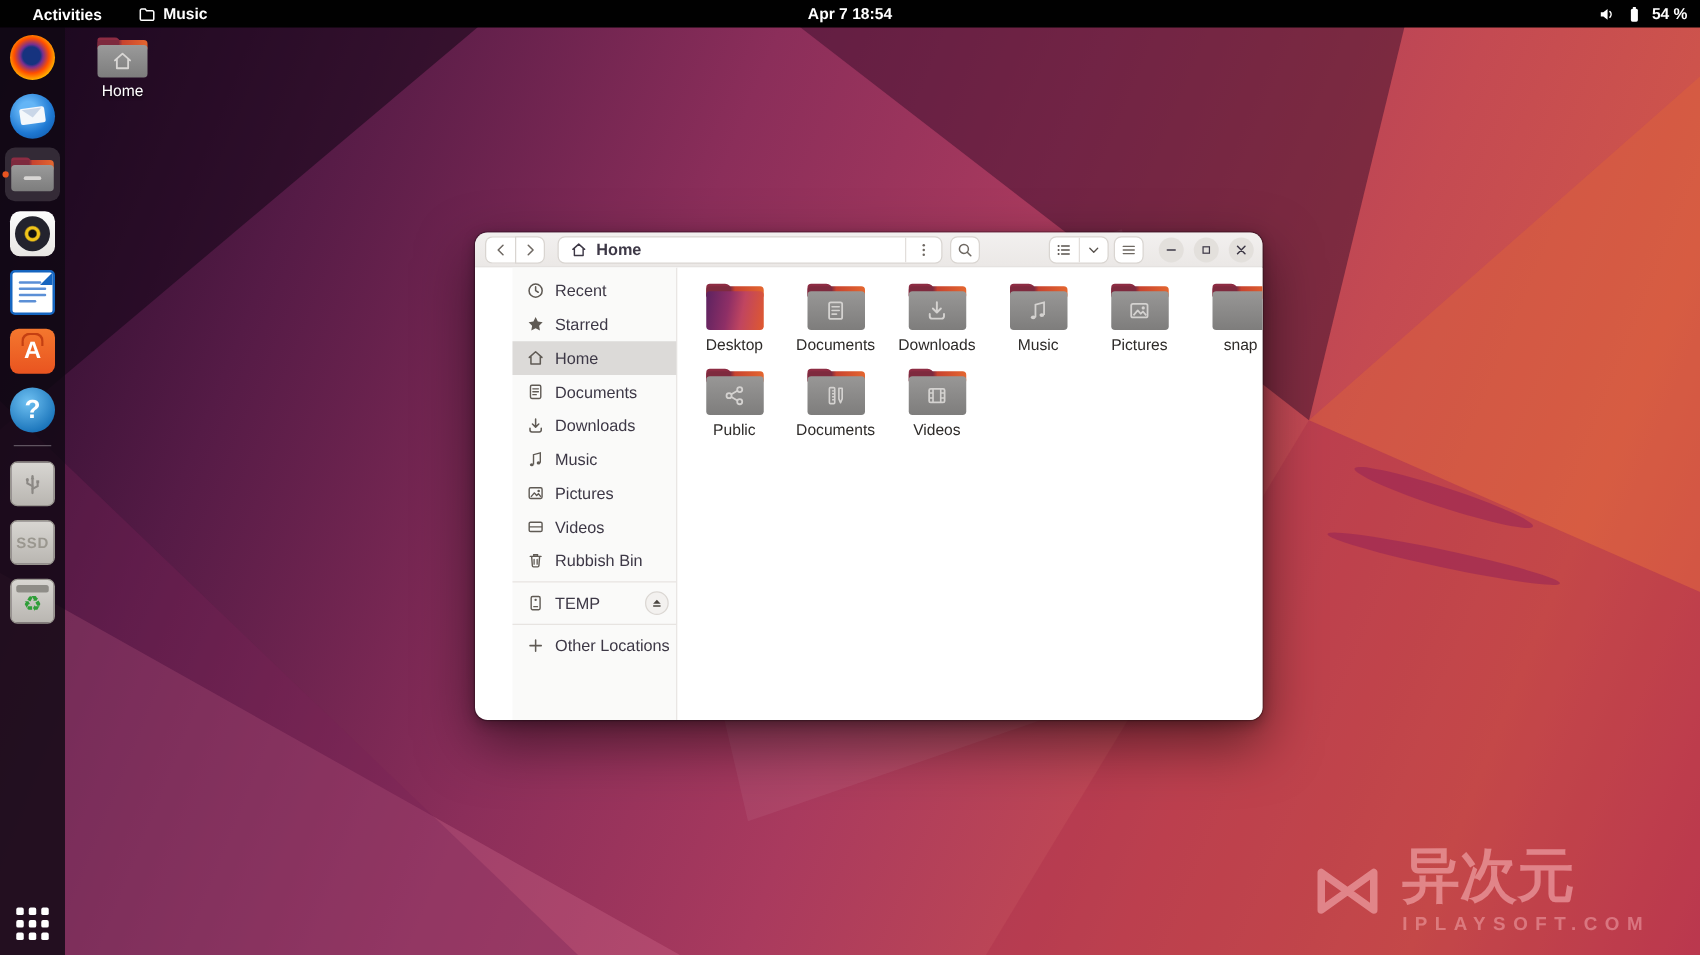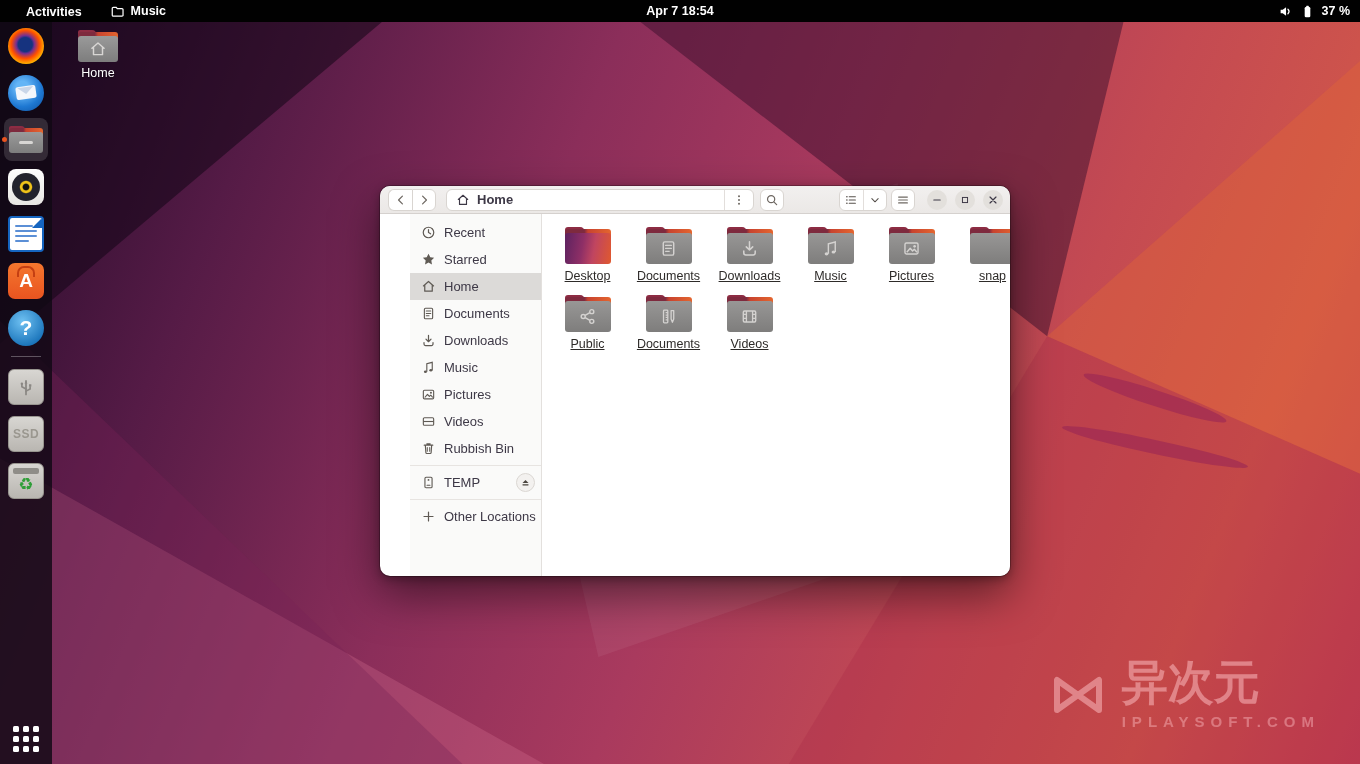--- a/index.html
+++ b/index.html
@@ -125,24 +125,24 @@
   .file-grid { display:grid; grid-template-columns:repeat(6,81px); grid-auto-rows:68px; }
   .file-cell { display:flex; flex-direction:column; align-items:center; }
   .folder { position:relative; width:46px; height:37px; flex-shrink:0; }
   .folder .tab { position:absolute; left:0; top:0; width:45%; height:10px; border-radius:3px 5px 0 0; background:#8d2c43; }
   .folder .strip { position:absolute; left:0; top:2px; width:100%; height:10px; border-radius:3px;
     background:linear-gradient(90deg,#7e2a3e 0 42%,#c8432f 50%,#e4662f); }
   .folder .fbody { position:absolute; left:0; top:6px; right:0; bottom:0; border-radius:3px;
     background:linear-gradient(#989796,#7e7d7c); display:flex; align-items:center; justify-content:center; color:#d4d2d0; }
   .folder .fbody svg { width:19px; height:19px; }
   .folder.desktop .fbody { background:linear-gradient(100deg,#5c2260 0%,#8e2f66 38%,#c04560 62%,#e0592e 100%); }
-  .file-label { margin-top:5px; font-size:12.5px; color:#2e2b29;text-decoration:underline; }
+  .file-label { margin-top:5px; font-size:12.5px; color:#2e2b29; }
 
   
-  .watermark { position:absolute; right:40px; bottom:34px; display:flex; align-items:center; gap:16px;
+  .watermark { position:absolute; right:40px; bottom:16px; display:flex; align-items:center; gap:16px;
     color:rgba(255,195,200,.5); z-index:5; }
   .wm-logo svg { width:56px; height:56px; display:block; }
   .wm-title { font-size:46px; font-weight:700; line-height:1; font-family:"DejaVu Sans",sans-serif; }
   .wm-domain { margin-top:8px; font-size:15px; font-weight:700; letter-spacing:6px; color:rgba(255,195,200,.42); }
 </style>
 </head>
 <body>
 
 <svg width="0" height="0" style="position:absolute">
   <defs>
@@ -305,21 +305,21 @@
       </span>
     </div>
     <div class="tb-center">Apr 7 18:54</div>
     <div class="tb-right">
       <svg class="tb-ico">
           <use href="#i-speaker"></use>
         </svg>
       <svg class="tb-ico">
           <use href="#i-battery"></use>
         </svg>
-      <span>37 %</span>
+      <span>54 %</span>
     </div>
   </div>
 
   <div class="dock">
     <div class="dock-item">
         <div class="dk dk-firefox"></div>
       </div>
     <div class="dock-item">
         <div class="dk dk-thunderbird">
           <div class="dk-env"></div>

